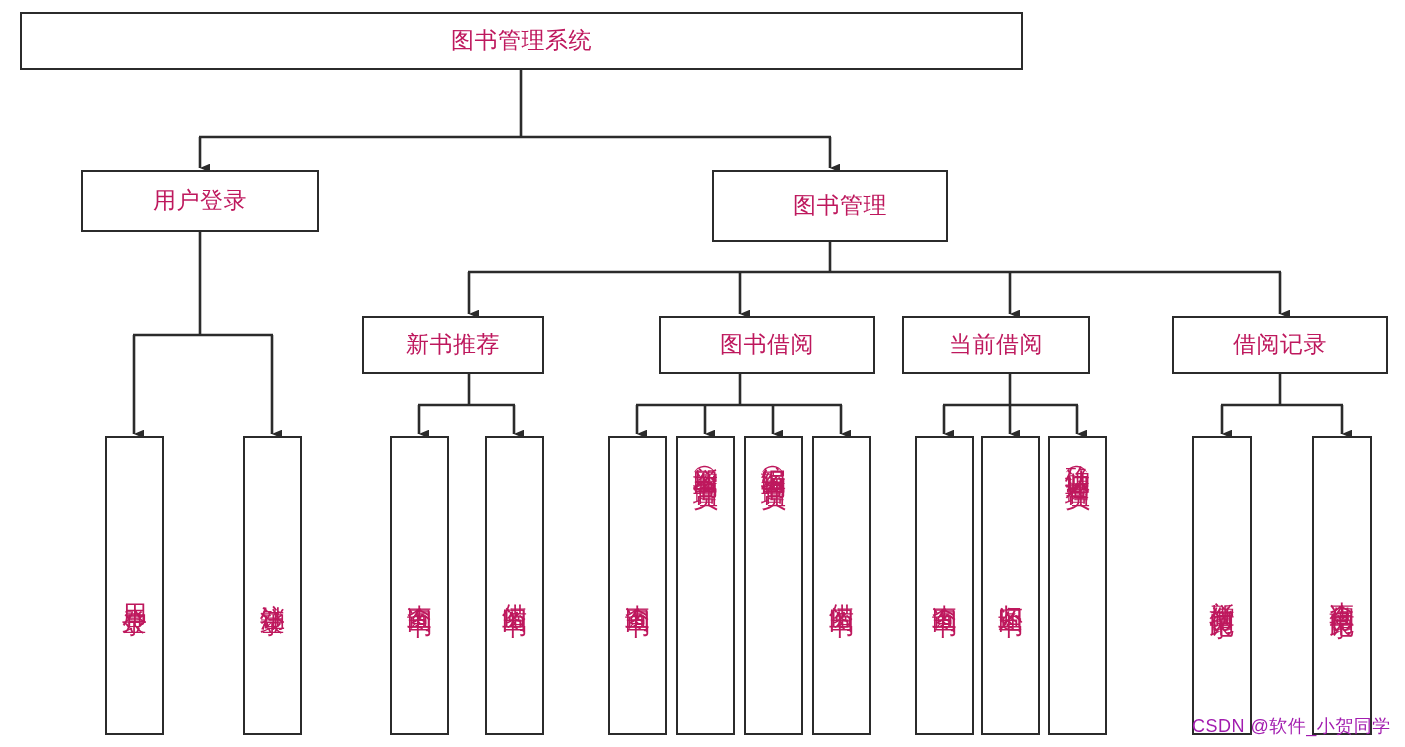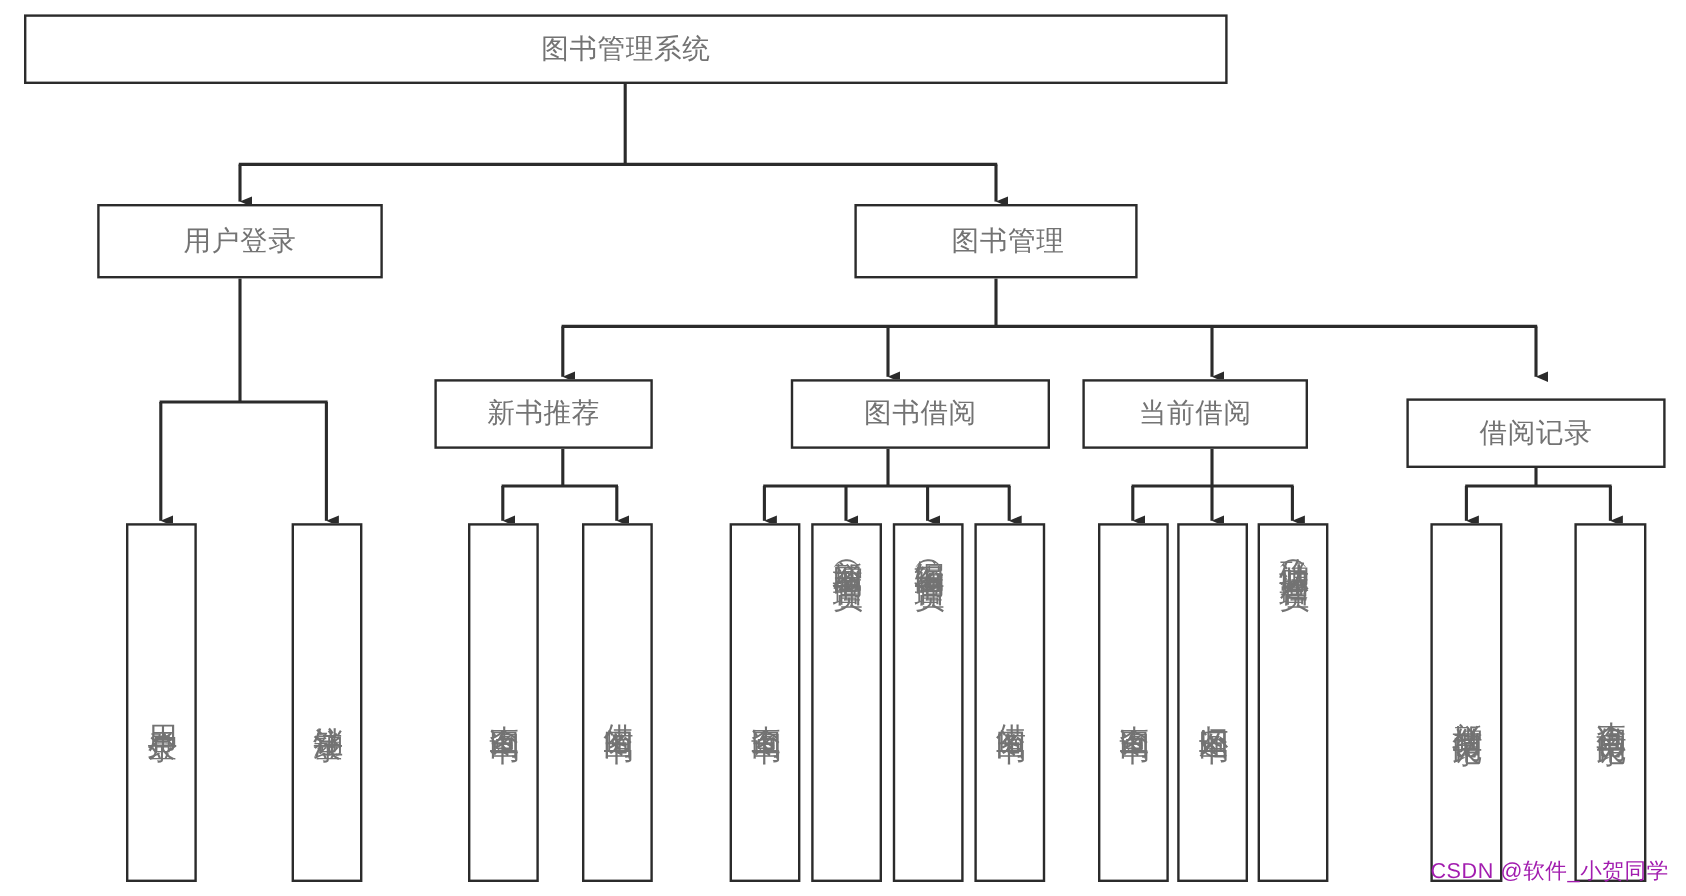--- a/index.html
+++ b/index.html
@@ -30,21 +30,21 @@
     position: absolute;
     box-sizing: border-box;
     background: #ffffff;
     border: 2.4px solid #2b2b2b;
     display: flex;
     align-items: center;
     justify-content: center;
     overflow: hidden;
   }
   .node-label {
-    color: #737373;
+    color: #be185d;
     text-align: center;
     line-height: 1.12;
     letter-spacing: 0.5px;
     white-space: pre;
   }
   .horiz .node-label {
     font-size: 23px;
   }
   .vert {
     align-items: flex-start;
@@ -127,34 +127,34 @@
     </g>
   </svg>
 
   <div class="node-box horiz" style="left:20px; top:12px; width:1003px; height:58px;">
     <span class="node-label">图书管理系统</span>
   </div>
 
   <div class="node-box horiz" style="left:81px; top:170px; width:238px; height:62px;">
     <span class="node-label">用户登录</span>
   </div>
-  <div class="node-box horiz" style="left:712px; top:170px; width:236px; height:62px;padding-left:20px;">
+  <div class="node-box horiz" style="left:712px; top:170px; width:236px; height:72px;padding-left:20px;">
     <span class="node-label">图书管理</span>
   </div>
 
   <div class="node-box horiz" style="left:362px; top:316px; width:182px; height:58px;">
     <span class="node-label">新书推荐</span>
   </div>
   <div class="node-box horiz" style="left:632px; top:316px; width:216px; height:58px;margin-left:27px;">
     <span class="node-label">图书借阅</span>
   </div>
   <div class="node-box horiz" style="left:902px; top:316px; width:188px; height:58px;">
     <span class="node-label">当前借阅</span>
   </div>
-  <div class="node-box horiz" style="left:1172px; top:316px; width:216px; height:58px;margin-top:16px;">
+  <div class="node-box horiz" style="left:1172px; top:316px; width:216px; height:58px;">
     <span class="node-label">借阅记录</span>
   </div>
 
   <div class="node-box vert mid" style="left:105px; top:436px; width:59px; height:299px;">
     <span class="node-label">用户登录</span>
   </div>
   <div class="node-box vert mid" style="left:243px; top:436px; width:59px; height:299px;">
     <span class="node-label">注销登录</span>
   </div>
 

